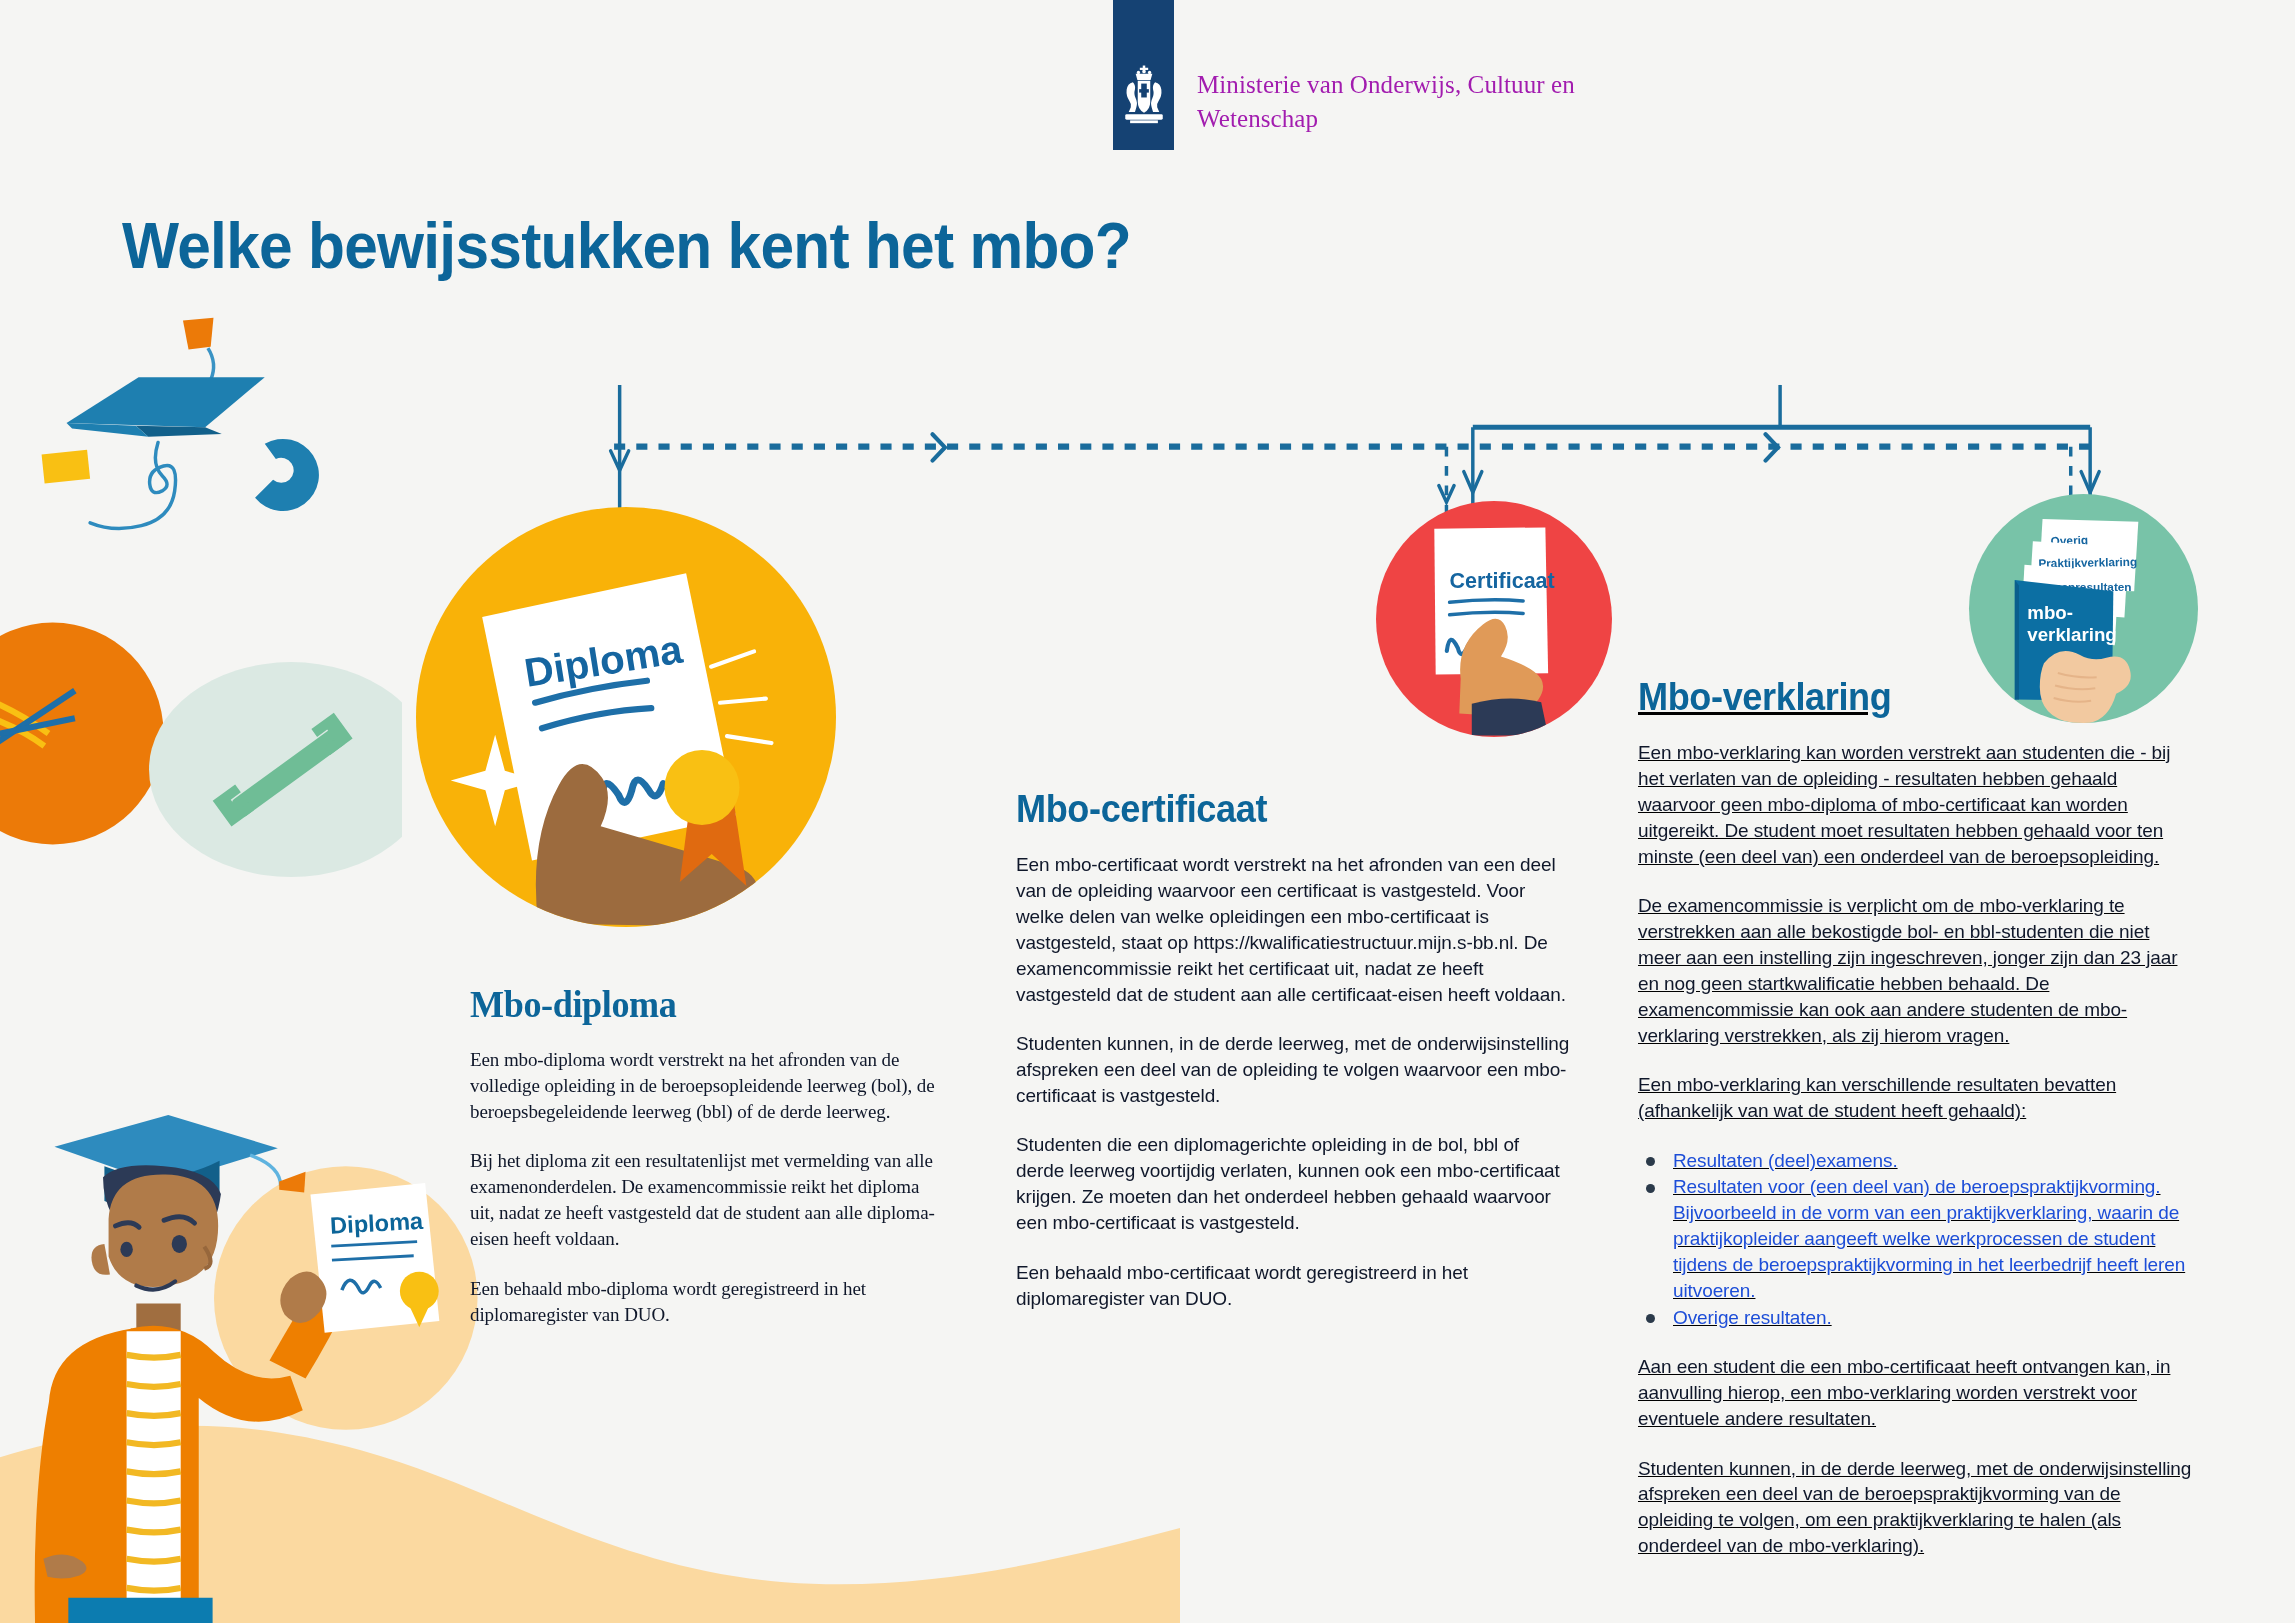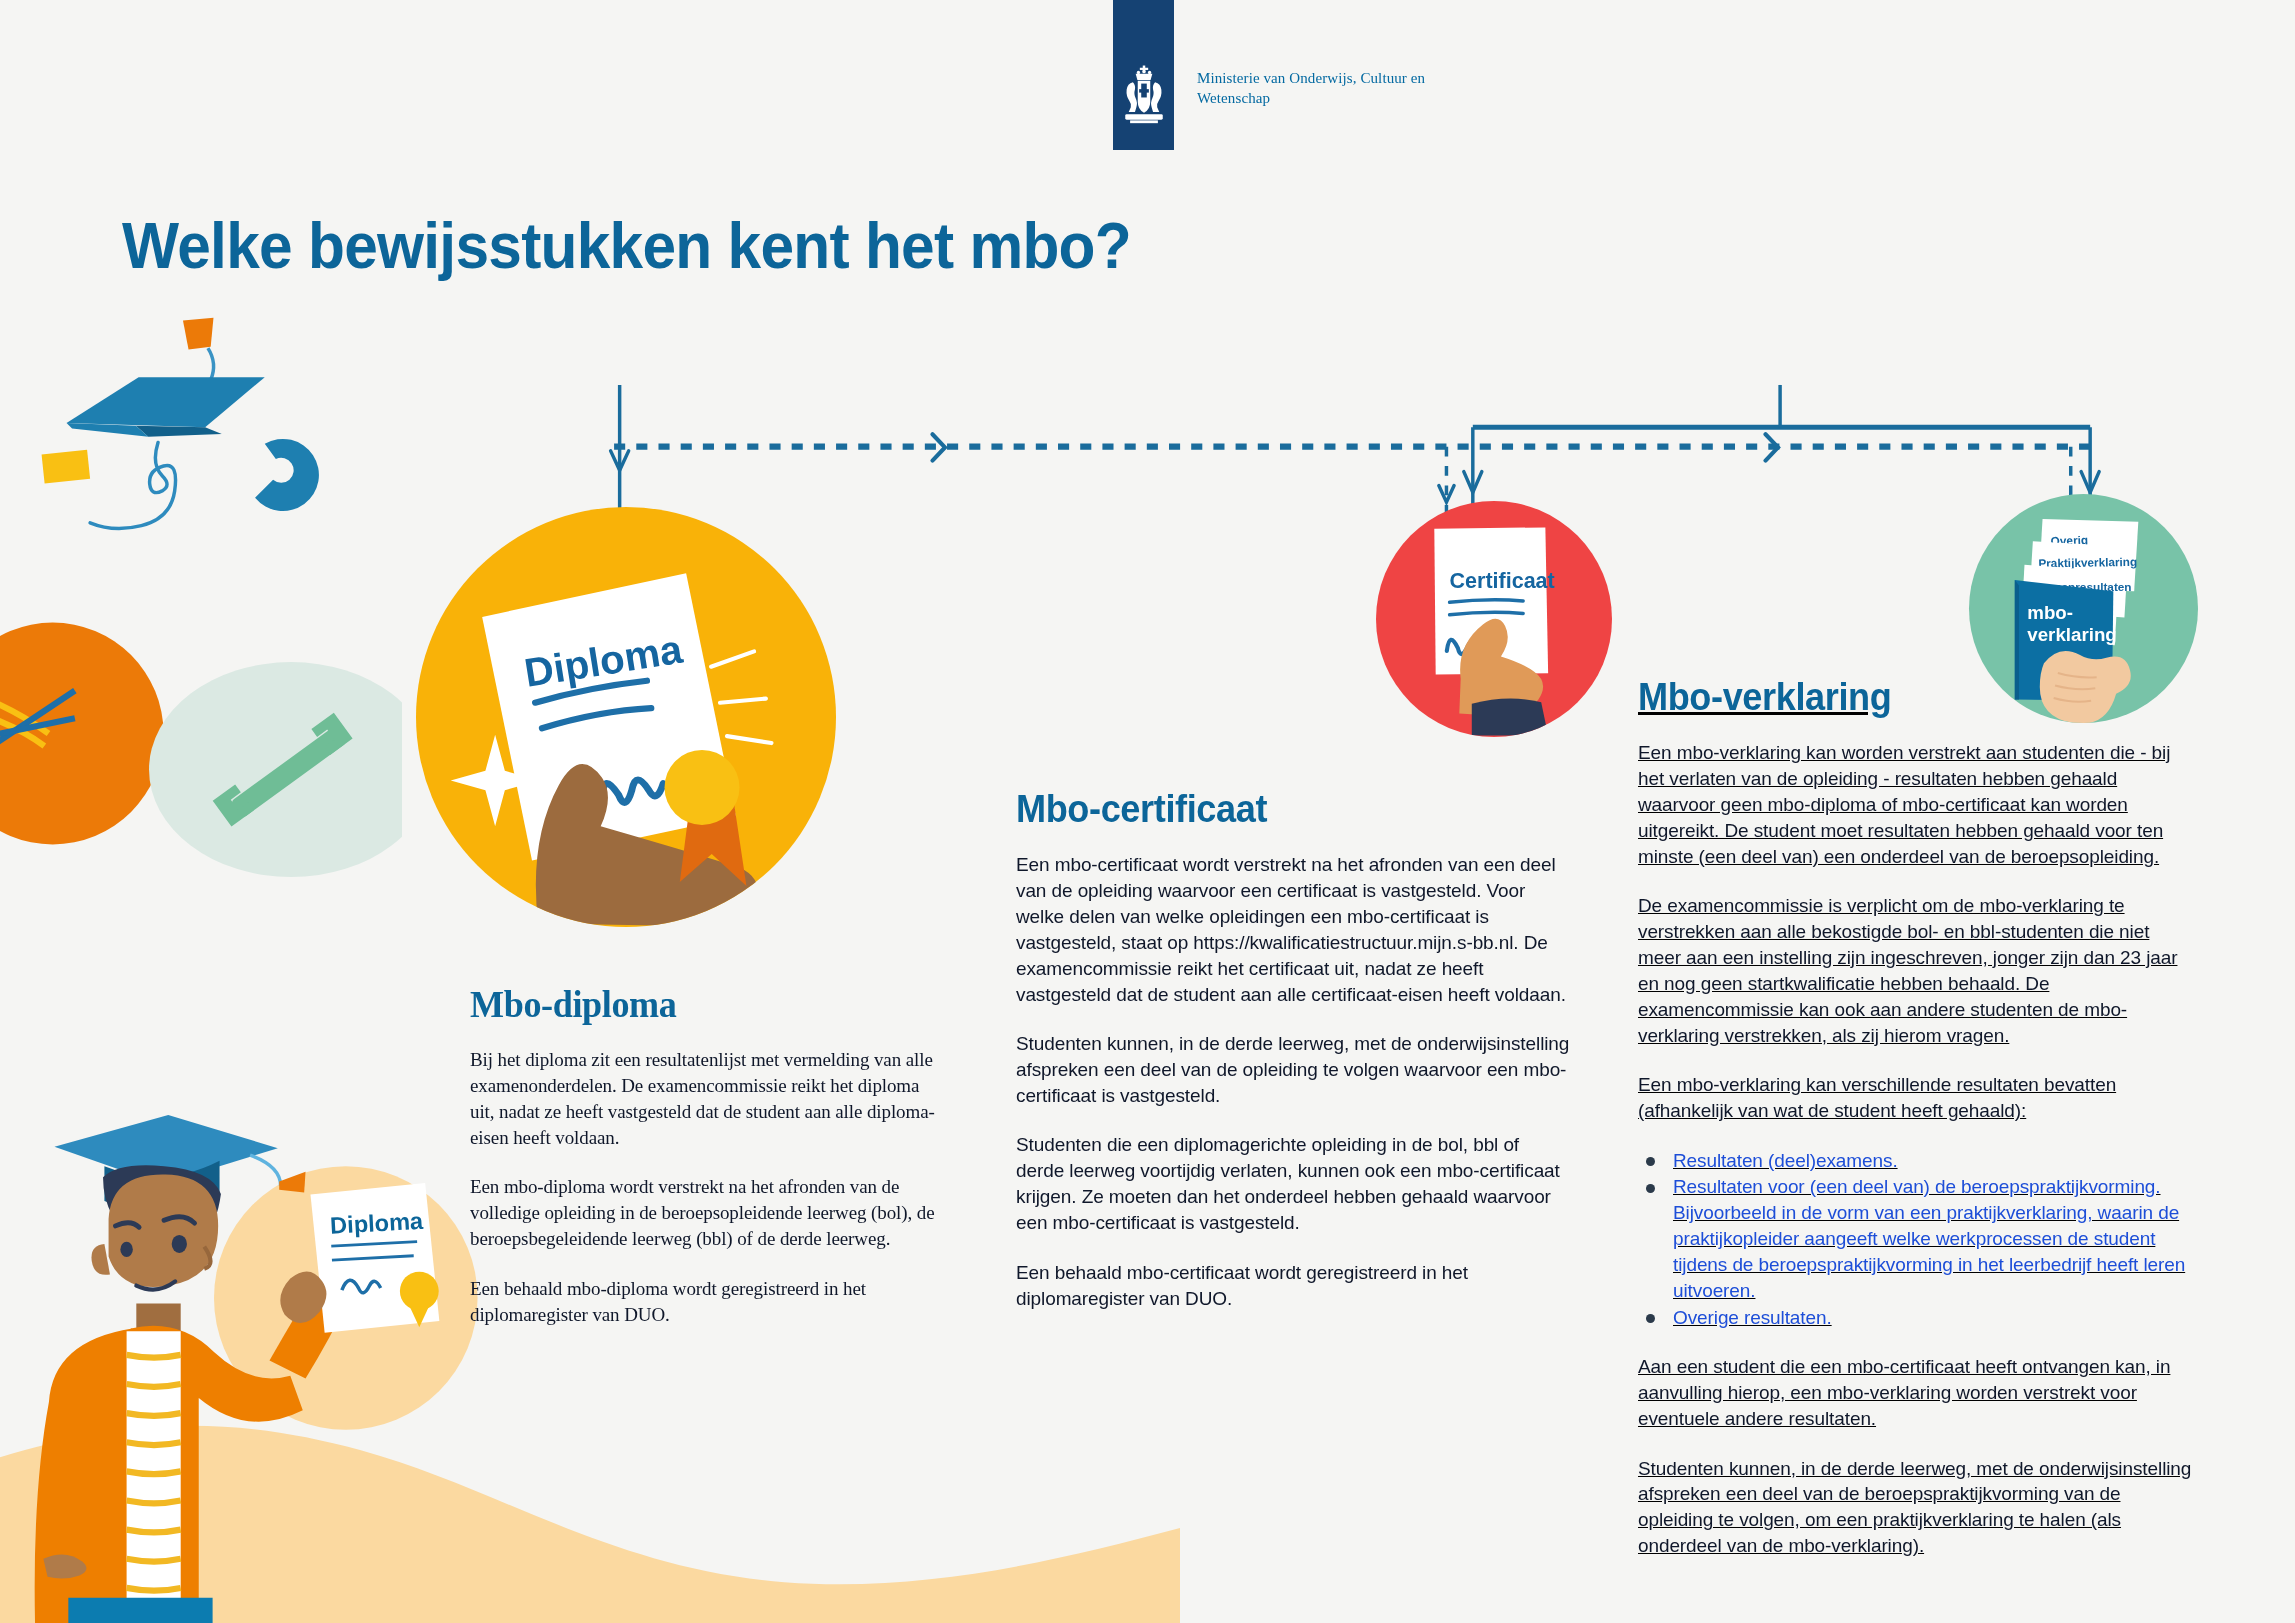--- a/index.html
+++ b/index.html
@@ -13,21 +13,21 @@
 
   
   #logo-bar {
     position: absolute; left: 1113px; top: 0;
     width: 61px; height: 150px; background: #154273;
   }
   #logo-crest { position: absolute; left: 1119px; top: 64px; width: 50px; height: 60px; }
   #logo-text {
     position: absolute; left: 1197px; top: 68px; width: 389px;
     font-family: "Liberation Serif", serif;
-    font-size: 15px; line-height: 1.35; color: #0369a1; letter-spacing: 0.1px;
+    font-size: 25px; line-height: 1.35; color: #a21caf; letter-spacing: 0.1px;
   }
 
   
   #page-title {
     position: absolute; left: 122px; top: 208px;
     font-size: 65px; font-weight: bold; color: #0C6599;
     letter-spacing: -0.8px; white-space: nowrap;
     transform: scaleX(.93); transform-origin: left center;
   }
 
@@ -316,22 +316,22 @@
       <g stroke="#E5B489" stroke-width="3" fill="none">
         <path d="M128,258 q28,8 56,6"></path>
           <path d="M124,276 q30,8 58,4"></path>
           <path d="M122,294 q28,8 54,4"></path>
       </g>
     </svg>
   </div>
 
   <div class="col" id="col-diploma">
     <h2>Mbo-diploma</h2>
+    <p>Een mbo-diploma wordt verstrekt na het afronden van de volledige opleiding in de beroepsopleidende leerweg (bol), de beroepsbegeleidende leerweg (bbl) of de derde leerweg.</p>
     <p>Bij het diploma zit een resultatenlijst met vermelding van alle examenonderdelen. De examencommissie reikt het diploma uit, nadat ze heeft vastgesteld dat de student aan alle diploma-eisen heeft voldaan.</p>
-    <p>Een mbo-diploma wordt verstrekt na het afronden van de volledige opleiding in de beroepsopleidende leerweg (bol), de beroepsbegeleidende leerweg (bbl) of de derde leerweg.</p>
     <p>Een behaald mbo-diploma wordt geregistreerd in het diplomaregister van DUO.</p>
   </div>
 
   <div class="col" id="col-certificaat">
     <h2>Mbo-certificaat</h2>
     <p>Een mbo-certificaat wordt verstrekt na het afronden van een deel van de opleiding waarvoor een certificaat is vastgesteld. Voor welke delen van welke opleidingen een mbo-certificaat is vastgesteld, staat op https://kwalificatiestructuur.mijn.s-bb.nl. De examencommissie reikt het certificaat uit, nadat ze heeft vastgesteld dat de student aan alle certificaat-eisen heeft voldaan.</p>
     <p>Studenten kunnen, in de derde leerweg, met de onderwijsinstelling afspreken een deel van de opleiding te volgen waarvoor een mbo-certificaat is vastgesteld.</p>
     <p>Studenten die een diplomagerichte opleiding in de bol, bbl of derde leerweg voortijdig verlaten, kunnen ook een mbo-certificaat krijgen. Ze moeten dan het onderdeel hebben gehaald waarvoor een mbo-certificaat is vastgesteld.</p>
     <p>Een behaald mbo-certificaat wordt geregistreerd in het diplomaregister van DUO.</p>
   </div>

